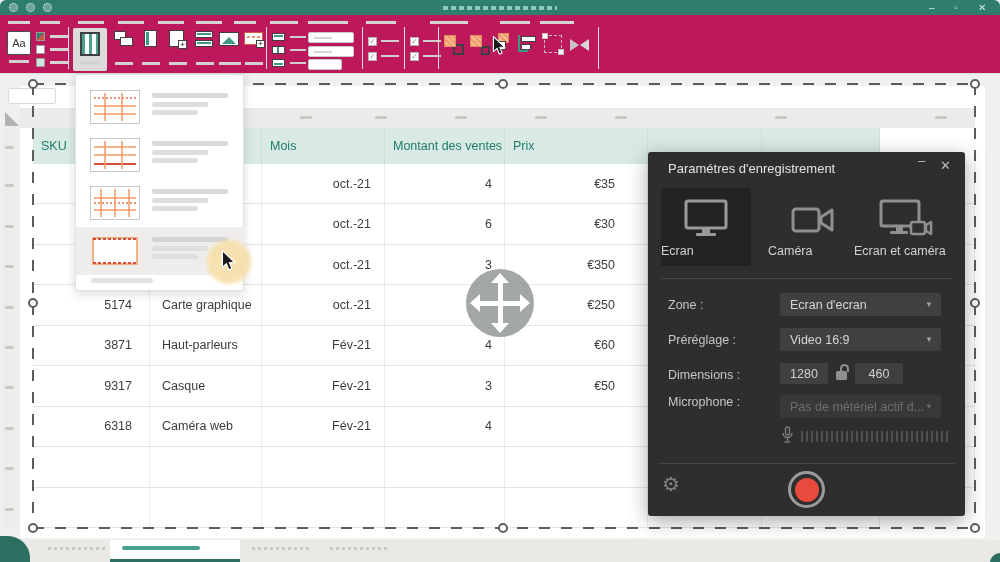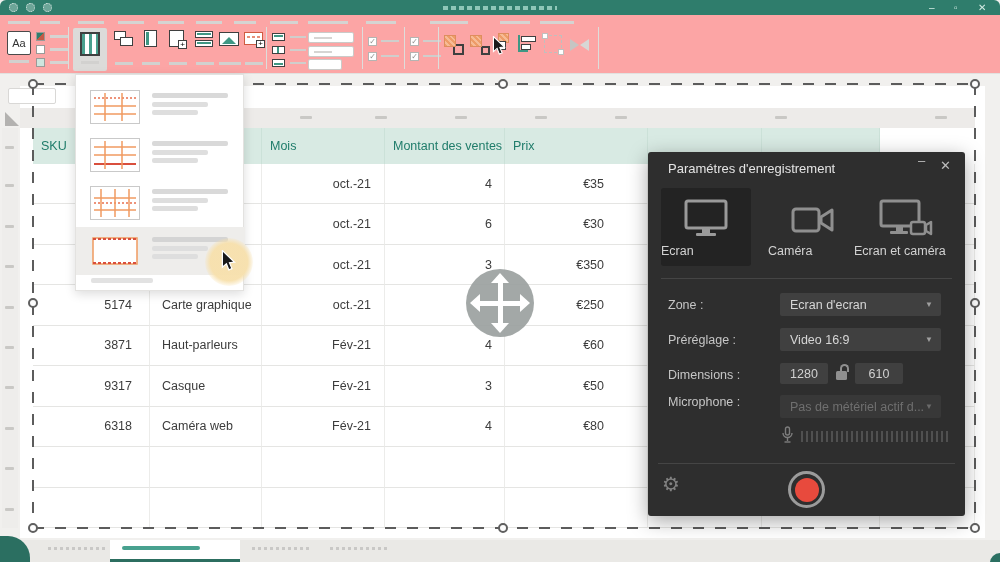--- a/index.html
+++ b/index.html
@@ -10,21 +10,21 @@
   
   .titlebar{position:absolute;left:0;top:0;width:1000px;height:15px;background:#2f7d6c;
             border-radius:6px 6px 0 0;}
   .windot{position:absolute;top:3px;width:9px;height:9px;border-radius:50%;
           background:rgba(225,242,236,.35);border:1px dotted rgba(255,255,255,.8);}
   .title-squiggle{position:absolute;left:443px;top:6px;width:114px;height:4px;
           background:repeating-linear-gradient(90deg,#8fc7b8 0 5px,transparent 5px 8px);}
   .winctl{position:absolute;top:0;height:15px;line-height:15px;color:#d5ece5;font-size:10px;cursor:default;}
 
   
-  .toolbar{position:absolute;left:0;top:15px;width:1000px;height:59px;background:#fca5a5;
+  .toolbar{position:absolute;left:0;top:15px;width:1000px;height:59px;background:#be185d;
            border-bottom:1px solid #e2e1df;}
   .topdash{position:absolute;top:6px;height:2.5px;background:#d5d4d2;}
   .tb-divider{position:absolute;top:12px;height:42px;width:1px;background:#dedddb;}
   .capdash{position:absolute;height:2.5px;background:#d2d1cf;}
   .aa-btn{position:absolute;left:7px;top:16px;width:24px;height:24px;border:1.5px solid #4a4a4a;
           border-radius:2px;background:#fff;color:#333;font-size:11px;display:flex;
           align-items:center;justify-content:center;}
   .swatch{position:absolute;width:9px;height:9px;border:1px solid #9a9a98;}
   .sdash{position:absolute;width:18px;height:2.5px;background:#d5d4d2;}
   .bigbtn{position:absolute;top:13px;width:26px;height:32px;}
@@ -56,21 +56,21 @@
   .thead{top:128px;}
   .tbody{top:164px;grid-auto-rows:40.44px;}
   .th{height:36px;background:#d8eae3;color:#1f7c6a;font-size:12.5px;display:flex;
       align-items:center;padding-left:8px;border-right:1px solid #cbe1d8;}
   .td{background:#fff;font-size:12.5px;color:#3c3c3c;display:flex;align-items:center;
       border-right:1px solid #ececea;border-bottom:1px solid #e5e5e3;}
   .td.c0{justify-content:flex-end;padding-right:17px;}
   .td.c1{padding-left:12px;}
   .td.c2{justify-content:flex-end;padding-right:13px;}
   .td.c3{justify-content:flex-end;padding-right:12px;}
-  .td.c4{justify-content:flex-end;padding-right:43px;}
+  .td.c4{justify-content:flex-end;padding-right:32px;}
   .td.c5,.td.c6,.td.c7{justify-content:flex-end;padding-right:12px;}
 
   
   .dash-h{position:absolute;height:2px;
           background:repeating-linear-gradient(90deg,#5c5c5c 0 11px,transparent 11px 22px);}
   .dash-v{position:absolute;width:2px;
           background:repeating-linear-gradient(180deg,#5c5c5c 0 11px,transparent 11px 22px);}
   .handle{position:absolute;width:10px;height:10px;border-radius:50%;background:#fdfdfd;
           border:2px solid #5f5f5f;}
 
@@ -363,21 +363,20 @@
       <div class="td c2">Fév-21</div>
       <div class="td c3">3</div>
       <div class="td c4">€50</div>
       <div class="td c5"></div>
       <div class="td c6"></div>
       <div class="td c7"></div>
       <div class="td c0">6318</div>
       <div class="td c1">Caméra web</div>
       <div class="td c2">Fév-21</div>
       <div class="td c3">4</div>
-      <div class="td c4">€80</div>
       <div class="td c5"></div>
       <div class="td c6"></div>
       <div class="td c7"></div>
       <div class="td c0"></div>
       <div class="td c1"></div>
       <div class="td c2"></div>
       <div class="td c3"></div>
       <div class="td c4"></div>
       <div class="td c5"></div>
       <div class="td c6"></div>
@@ -525,21 +524,21 @@
       <span>Video 16:9</span>
       <span class="caret">▼</span>
     </div>
 
     <div class="flabel" style="top:216px">Dimensions :</div>
     <div class="dimbox" style="left:132px">1280</div>
     <div style="position:absolute;left:188px;top:212px;width:14px;height:18px">
       <div style="position:absolute;left:4px;top:0;width:9px;height:8px;border:2px solid #8f8f8f;border-bottom:none;border-radius:5px 5px 0 0"></div>
       <div style="position:absolute;left:0;top:7px;width:11px;height:9px;background:#8f8f8f;border-radius:1.5px"></div>
     </div>
-    <div class="dimbox" style="left:207px">610</div>
+    <div class="dimbox" style="left:207px">460</div>
 
     <div class="flabel" style="top:243px">Microphone :</div>
     <div class="dselect disabled" style="top:243px">
       <span>Pas de métériel actif d...</span>
       <span class="caret">▼</span>
     </div>
 
     <svg style="position:absolute;left:133px;top:274px" width="13" height="18" viewBox="0 0 13 18">
       <rect x="4.5" y="1" width="4" height="8" rx="2" fill="none" stroke="#7d7d7d" stroke-width="1.4"></rect>
       <path d="M2 7 a4.5 4.5 0 0 0 9 0" fill="none" stroke="#7d7d7d" stroke-width="1.4"></path>

